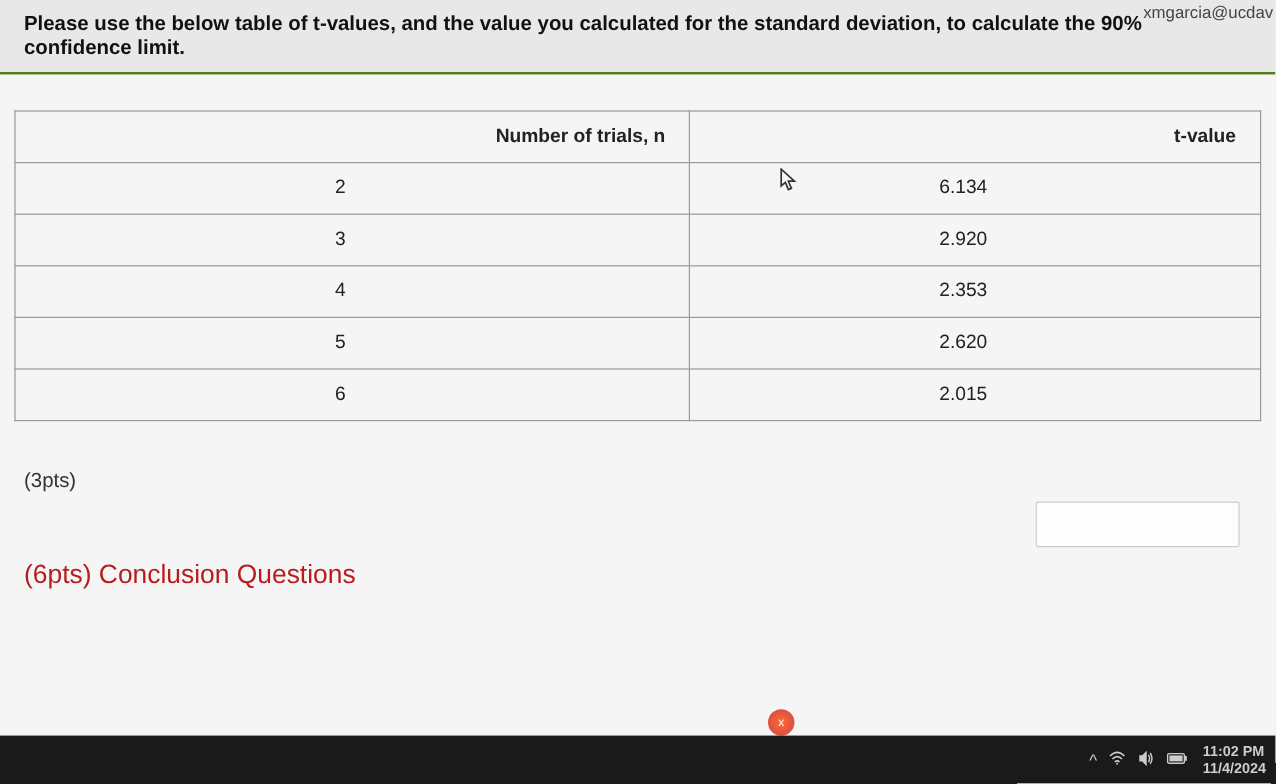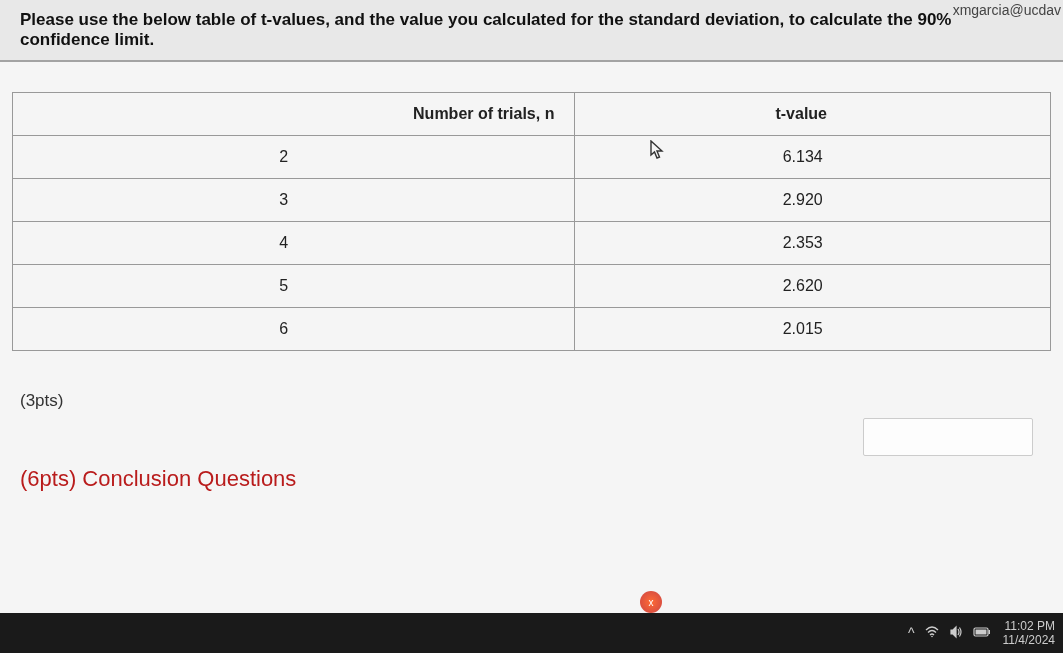--- a/index.html
+++ b/index.html
@@ -23,21 +23,21 @@
     }
     .user-email {
       position: absolute;
       top: 2px;
       right: 2px;
       font-size: 14px;
       color: #444;
     }
     .instruction-bar {
       background: #e8e8e8;
-      border-bottom: 2px solid #a3a3a3;
+      border-bottom: 2px solid #4d7c0f;
       padding: 10px 20px;
       font-size: 17px;
       color: #111;
       font-weight: bold;
     }
     .table-wrapper {
       margin: 30px 12px 0 12px;
     }
     table {
       width: 100%;
@@ -54,21 +54,21 @@
     th {
       font-weight: bold;
       background: transparent;
       border-top: 1px solid #999;
     }
     th:first-child {
       text-align: right;
       padding-left: 160px;
     }
     th:last-child {
-      text-align: left;
+      text-align: right;
       padding-left: 200px;
     }
     td:first-child {
       padding-left: 0;
     }
     td:last-child {
       padding-left: 0;
     }
     .cursor {
       position: absolute;
@@ -128,22 +128,22 @@
     .tray-icons {
       display: flex;
       gap: 10px;
       align-items: center;
     }
     .tray-icon {
       font-size: 14px;
       color: #ccc;
     }
     .clock {
-      text-align: right;
       line-height: 1.2;
+      font-weight: bold;
     }
     .badge-icon {
       position: absolute;
       bottom: 40px;
       left: 640px;
       width: 22px;
       height: 22px;
       border-radius: 50%;
       background: radial-gradient(circle, #ff6b35, #c44);
       display: flex;

